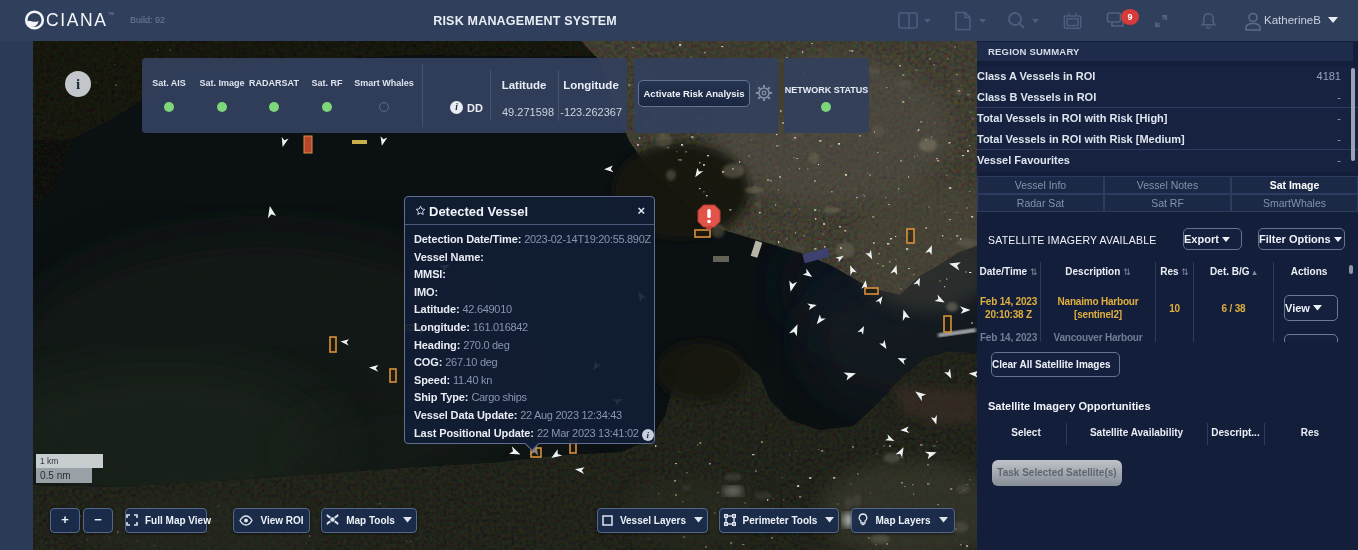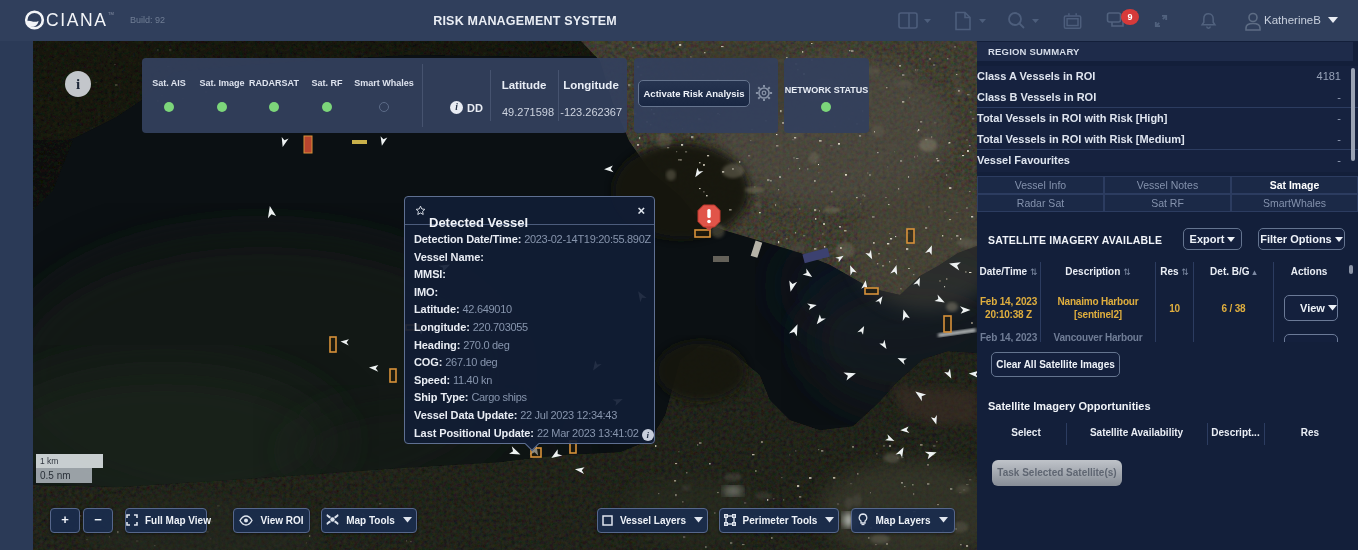--- a/index.html
+++ b/index.html
@@ -37,21 +37,21 @@
 .coordval { position:absolute; top:48px; font-size:11px; color:#ccd3df; text-align:right; }
 #riskbtn { position:absolute; left:4px; top:22px; width:112px; height:27px; white-space:nowrap; background:linear-gradient(#263450,#192743); border:1px solid #66758f; border-radius:5px; color:#eef2f8; font-size:9.5px; font-weight:bold; text-align:center; line-height:26px; }
 #gear { position:absolute; left:121px; top:26px; }
 #nslbl { position:absolute; left:0; top:27px; width:85px; text-align:center; font-size:9px; font-weight:bold; color:#e8edf5; white-space:nowrap; }
 .mic { vertical-align:-2px; margin-right:7px; }
 .mcaret { display:inline-block; margin-left:8px; vertical-align:1px; }
 
 
 #popup { position:absolute; left:371px; top:155px; width:251px; height:248px; background:rgba(17,29,53,0.92); border:1px solid #5f7092; border-radius:4px; }
 #popuphdr { height:28px; border-bottom:1px solid #4c5c7c; position:relative; }
-#popuphdr .t { position:absolute; left:24px; top:18px; font-size:13px; font-weight:bold; color:#f0f3f8; }
+#popuphdr .t { position:absolute; left:24px; top:7px; font-size:13px; font-weight:bold; color:#f0f3f8; }
 #popuphdr .x { position:absolute; right:9px; top:6px; font-size:13px; font-weight:bold; color:#dfe5ee; }
 #popupbody { padding:6px 0 0 9px; }
 .prow { letter-spacing:-0.1px; font-size:11px; font-weight:bold; color:#e9edf4; height:17.6px; line-height:17.6px; white-space:nowrap; }
 .prow span { font-weight:normal; color:#8795ad; letter-spacing:-0.3px; }
 .pinfo { display:inline-block; width:12px; height:12px; border-radius:50%; background:#c8cfdc !important; color:#253248 !important; font-size:9px; font-weight:bold !important; font-style:italic; text-align:center; line-height:12px; font-family:"Liberation Serif",serif; vertical-align:-1px; }
 #ptail { position:absolute; left:122px; bottom:-6px; width:10px; height:10px; background:#111d35; border-right:1px solid #5f7092; border-bottom:1px solid #5f7092; transform:rotate(45deg); }
 
 
 #scale1 { position:absolute; left:3px; top:413px; width:67px; height:14px; background:rgba(216,221,224,0.92); color:#30363f; font-size:8.5px; line-height:14px; padding-left:4px; }
 #scale2 { position:absolute; left:3px; top:427px; width:56px; height:15px; background:rgba(178,185,191,0.85); color:#2b3139; font-size:10px; line-height:15px; padding-left:4px; }
@@ -65,30 +65,30 @@
 #rsrows { position:absolute; left:0; top:25px; width:381px; height:106px; background:#16223f; }
 .rsrow { position:relative; height:20.5px; line-height:20.5px; font-size:11px; font-weight:bold; color:#dfe5ef; padding-left:0; }
 .rsrow b { position:absolute; right:17px; font-weight:normal; color:#97a2b8; }
 .rssep { height:1px; background:#2c3c60; }
 #rsscroll { position:absolute; left:374px; top:27px; width:4px; height:93px; background:#9aa3b4; border-radius:2px; }
 
 .tabrow { position:absolute; left:0; width:381px; height:18px; display:flex; }
 .tab { flex:1; background:#1b2947; border:1px solid #2c3c60; font-size:10.5px; color:#8492ad; text-align:center; line-height:17px; }
 .tab.active { color:#ffffff; font-weight:bold; }
 
-#siatitle { position:absolute; left:11px; top:193px; font-size:10.5px; font-weight:bold; color:#f0f3f8; letter-spacing:0.2px; }
-.sbtn { position:absolute; background:rgba(22,34,63,0.5); border:1px solid #64748f; border-radius:5px; color:#eef2f8; font-size:11px; font-weight:bold; text-align:center; }
+#siatitle { position:absolute; left:11px; top:193px; font-size:10.5px; font-weight:normal; color:#f0f3f8; letter-spacing:0.2px; }
+.sbtn { position:absolute; background:rgba(22,34,63,0.5); border:1px solid #64748f; border-radius:5px; color:#eef2f8; font-size:11px; font-weight:bold; }
 #t1 { position:absolute; left:0; top:221px; width:381px; height:80px; overflow:hidden; }
 .th { position:absolute; top:4px; font-size:10px; white-space:nowrap; font-weight:bold; color:#e9edf4; text-align:center; }
 .sort { color:#7e8ba4; font-size:9px; font-weight:normal; }
 .tvsep { position:absolute; top:0; height:80px; width:1px; background:#2c3c60; }
 .tvsep2 { position:absolute; top:0; height:22px; width:1px; background:#2c3c60; }
 .amb { position:absolute; font-size:10px; letter-spacing:-0.2px; white-space:nowrap; font-weight:bold; color:#dfae3e; text-align:center; line-height:13px; }
 .gray2 { position:absolute; font-size:10px; letter-spacing:-0.2px; white-space:nowrap; font-weight:bold; color:#707d96; text-align:center; }
-#viewbtn { position:absolute; left:307px; top:33px; width:54px; height:26px; background:rgba(22,34,63,0.5); border:1px solid #6b7a97; border-radius:5px; color:#eef2f8; font-size:11px; font-weight:bold; text-align:right; line-height:25px; }
+#viewbtn { position:absolute; left:307px; top:33px; width:54px; height:26px; background:rgba(22,34,63,0.5); border:1px solid #6b7a97; border-radius:5px; color:#eef2f8; font-size:11px; font-weight:bold; text-align:left; line-height:25px; }
 #viewbtn2 { position:absolute; left:307px; top:72px; width:54px; height:26px; background:rgba(22,34,63,0.5); border:1px solid #6b7a97; border-radius:5px; }
 #tscroll { position:absolute; left:372px; top:3px; width:4px; height:9px; background:#8b94a6; border-radius:2px; }
 #siohdr { position:absolute; left:11px; top:359px; font-size:11px; font-weight:bold; color:#f0f3f8; }
 #t2 { position:absolute; left:0; top:382px; width:381px; height:24px; }
 #taskbtn { position:absolute; left:15px; top:419px; width:130px; height:26px; border-radius:6px; background:linear-gradient(#bfc3c9,#878d96); color:#5f6672; font-size:10px; font-weight:bold; text-align:center; line-height:26px; white-space:nowrap; }
 </style>
 </head>
 <body>
 <div id="page">
   <div id="topbar">
@@ -678,26 +678,26 @@
           </svg>
           <span class="t">Detected Vessel</span>
           <span class="x">×</span>
         </div>
       <div id="popupbody">
         <div class="prow">Detection Date/Time: <span>2023-02-14T19:20:55.890Z</span></div>
         <div class="prow">Vessel Name: <span></span></div>
         <div class="prow">MMSI: <span></span></div>
         <div class="prow">IMO: <span></span></div>
         <div class="prow">Latitude: <span>42.649010</span></div>
-        <div class="prow">Longitude: <span>220.703055</span></div>
+        <div class="prow">Longitude: <span>161.016842</span></div>
         <div class="prow">Heading: <span>270.0 deg</span></div>
         <div class="prow">COG: <span>267.10 deg</span></div>
         <div class="prow">Speed: <span>11.40 kn</span></div>
         <div class="prow">Ship Type: <span>Cargo ships</span></div>
-        <div class="prow">Vessel Data Update: <span>22 Jul 2023 12:34:43</span></div>
+        <div class="prow">Vessel Data Update: <span>22 Aug 2023 12:34:43</span></div>
         <div class="prow">Last Positional Update: <span>22 Mar 2023 13:41:02</span> <span class="pinfo">i</span></div>
       </div>
       <div id="ptail"></div>
     </div>
     <div id="scale1">1 km</div>
     <div id="scale2">0.5 nm</div>
     <div class="mbtn" style="left:17px;width:30px;font-size:13px;line-height:22px">+</div>
     <div class="mbtn" style="left:50px;width:30px;font-size:13px;line-height:22px">−</div>
     <div class="mbtn" style="left:92px;width:82px">
       <svg class="mic" width="12" height="12" viewBox="0 0 12 12" fill="none" stroke="#dfe5ee" stroke-width="1.6">

